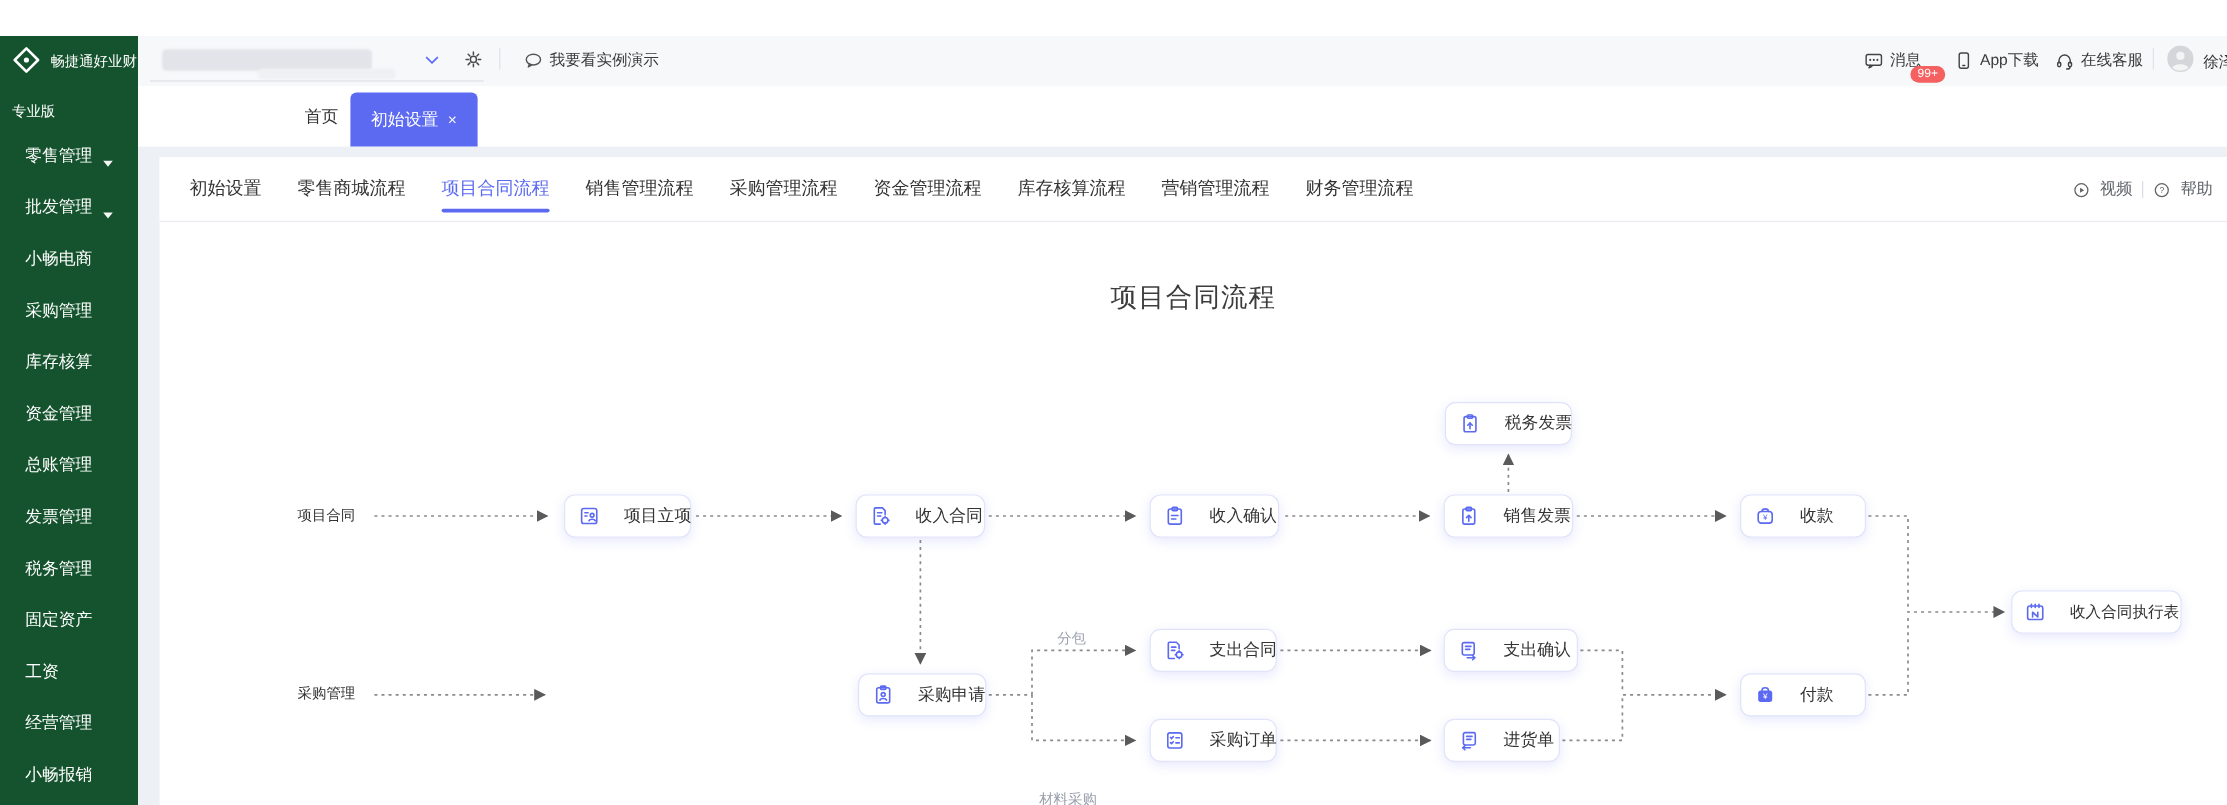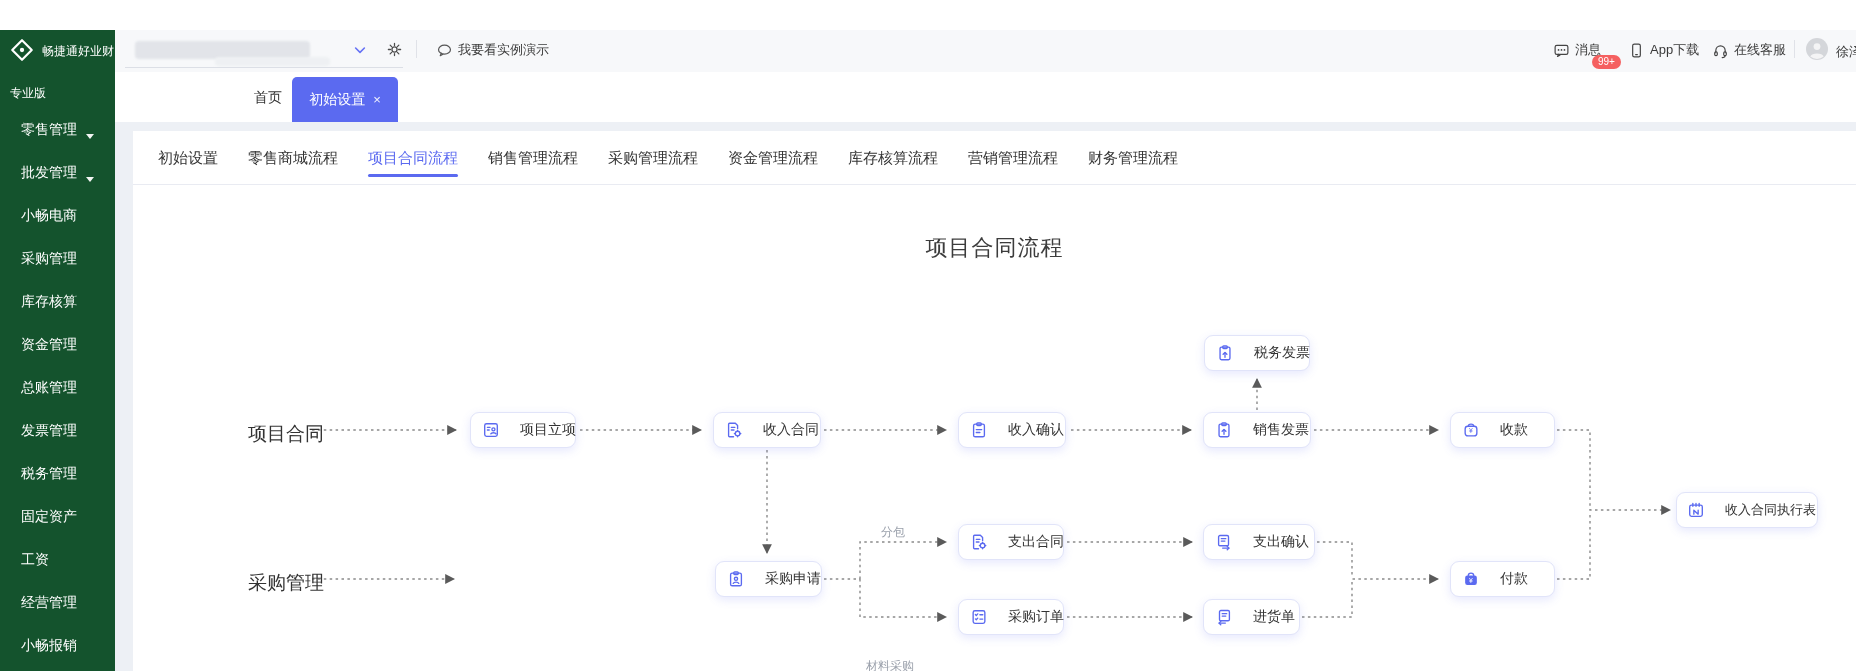--- a/index.html
+++ b/index.html
@@ -57,21 +57,21 @@
                 gap:8px; font-size:13.5px; color:#5f6368; }
   .vh-div { width:1px; height:14px; background:#d8dbe2; }
 
   
   .flow-title { left:133px; top:233px; width:1723px; text-align:center; font-size:22px; color:#3c3c3c;
                 letter-spacing:1px; z-index:3; }
   .node { position:absolute; height:36px; background:#fff; border:1px solid #e1e4f9; border-radius:9px;
           box-shadow:0 3px 10px rgba(101,113,245,.16); display:flex; align-items:center;
           padding:0 11px; gap:20px; font-size:14px; color:#333; z-index:3; cursor:pointer; white-space:nowrap; }
   .node svg { flex:none; }
-  .lane-label { position:absolute; font-size:19px; color:#333; z-index:3; }
+  .lane-label { position:absolute; font-size:12px; color:#333; z-index:3; }
   .branch-label { position:absolute; font-size:12px; color:#9aa0ab; z-index:3; white-space:nowrap; }
 </style>
 </head>
 <body>
 
 <div class="abs topstrip"></div>
 
 <div class="abs graygap"></div>
 <div class="abs card"></div>
 
@@ -201,20 +201,33 @@
 <div class="abs ptabs">
   <span class="ptab">初始设置</span>
   <span class="ptab">零售商城流程</span>
   <span class="ptab active">项目合同流程</span>
   <span class="ptab">销售管理流程</span>
   <span class="ptab">采购管理流程</span>
   <span class="ptab">资金管理流程</span>
   <span class="ptab">库存核算流程</span>
   <span class="ptab">营销管理流程</span>
   <span class="ptab">财务管理流程</span>
+  <div class="vh-cluster">
+    <svg width="15" height="15" viewBox="0 0 20 20" fill="none" stroke="#606266" stroke-width="1.4">
+        <circle cx="10" cy="10" r="7.2"></circle>
+        <path d="M8.5 7.2v5.6l4.6-2.8z" fill="#606266" stroke="none"></path>
+      </svg>
+    <span>视频</span>
+    <div class="vh-div"></div>
+    <svg width="15" height="15" viewBox="0 0 20 20" fill="none" stroke="#606266" stroke-width="1.4">
+        <circle cx="10" cy="10" r="7.2"></circle>
+        <text x="10" y="13.2" font-size="9.5" text-anchor="middle" fill="#606266" stroke="none">?</text>
+      </svg>
+    <span>帮助</span>
+  </div>
 </div>
 
 <div class="abs flow-title">项目合同流程</div>
 
 <svg class="abs" style="left:0;top:0;z-index:2" width="1856" height="671">
   <defs>
     <marker id="arr" markerWidth="8" markerHeight="8" refX="6.3" refY="3.5" orient="auto">
       <path d="M0 0 7 3.5 0 7Z" fill="#5a5a5a"></path>
     </marker>
   </defs>

